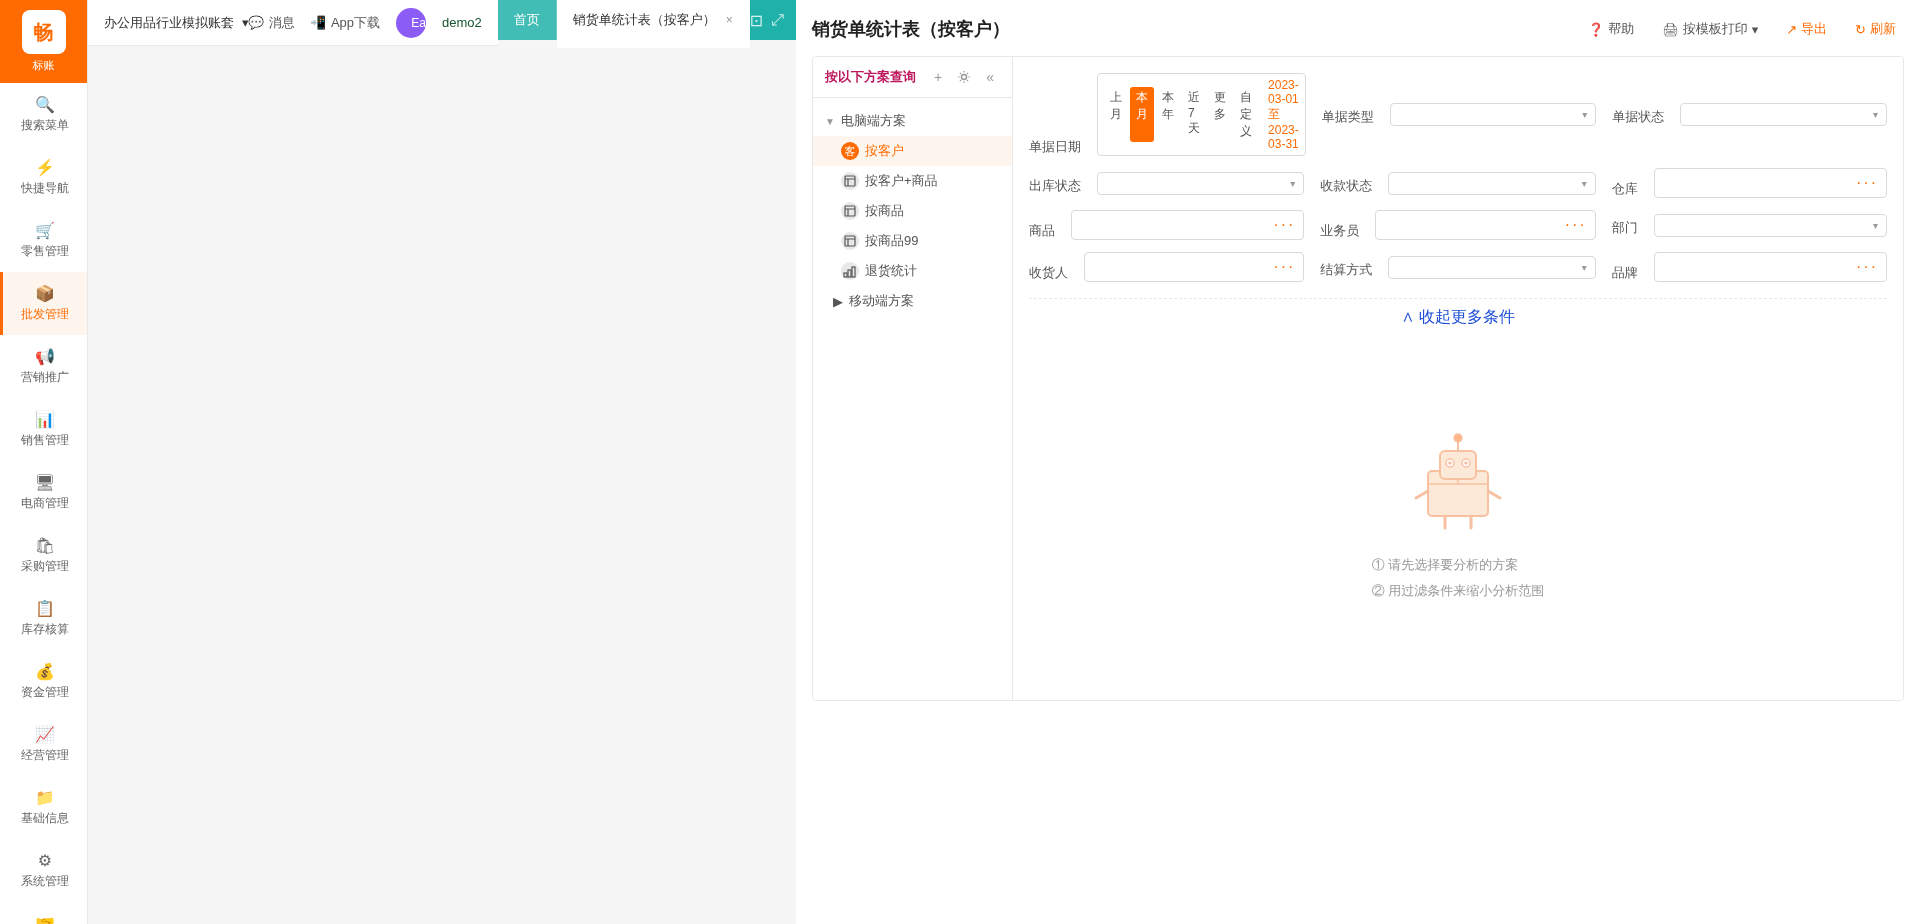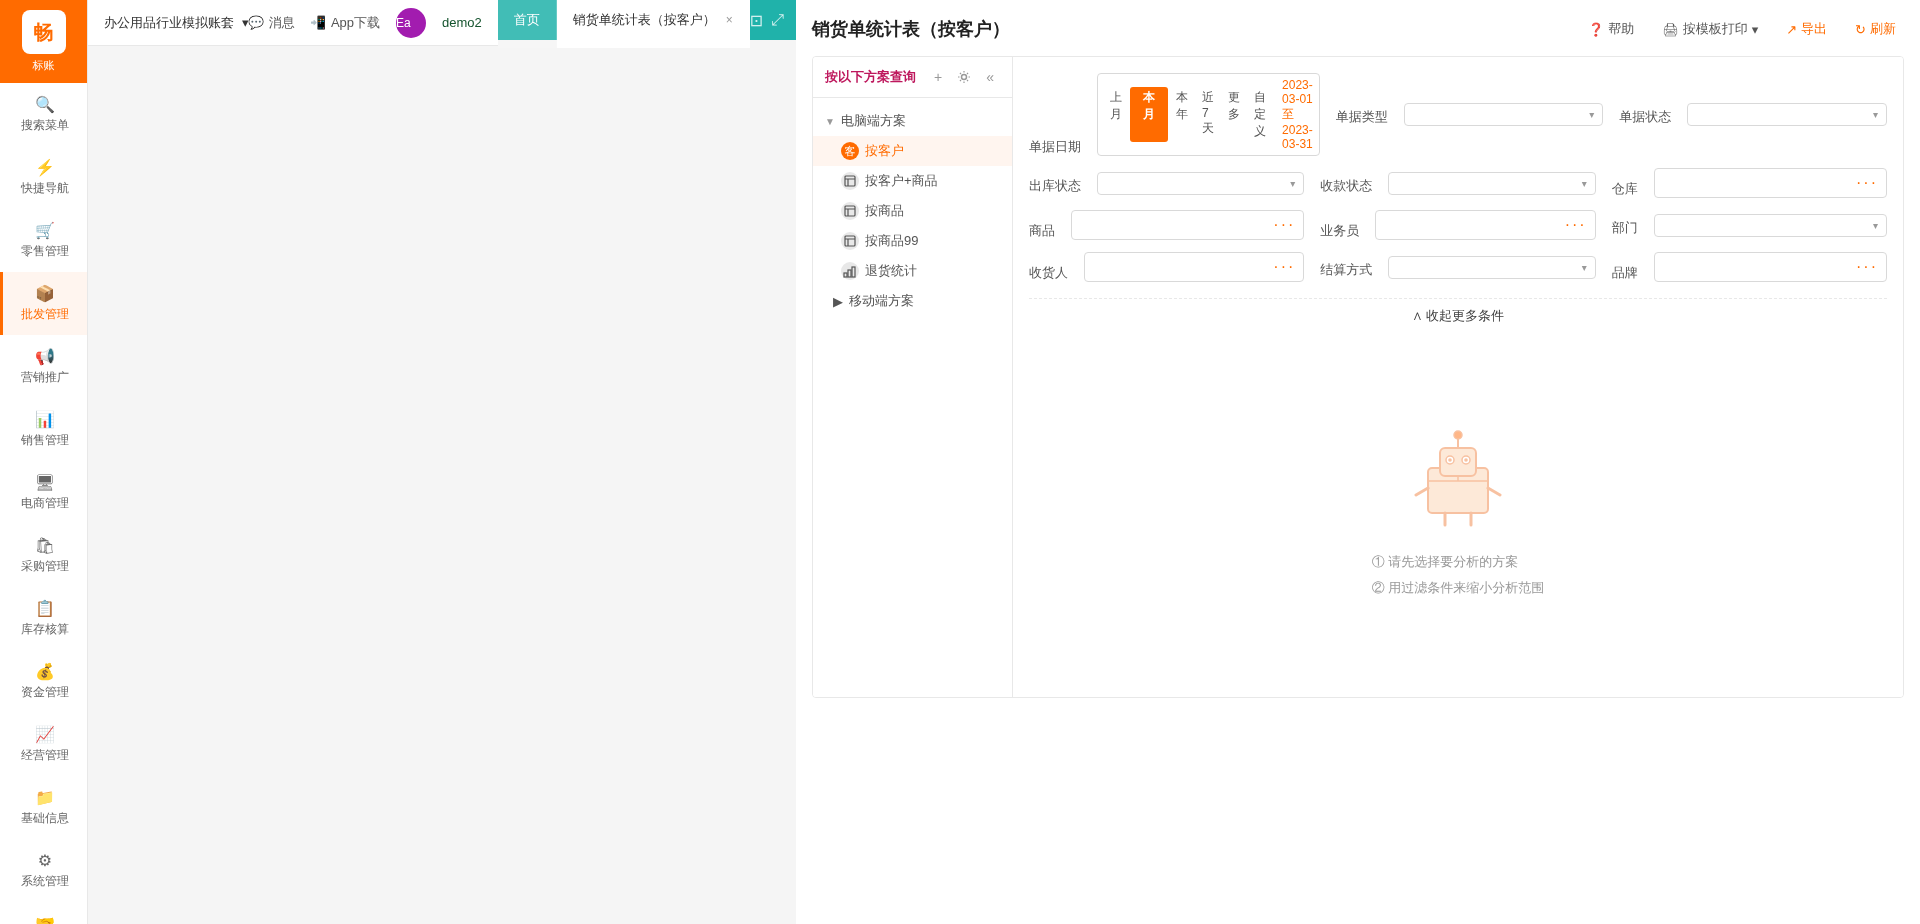--- a/index.html
+++ b/index.html
@@ -18,21 +18,21 @@
 
     
     .main { flex: 1; display: flex; flex-direction: row; overflow: hidden; }
 
     
     .topbar { height: 46px; background: #fff; border-bottom: 1px solid #e8e8e8; display: flex; align-items: center; justify-content: space-between; padding: 0 16px; flex-shrink: 0; }
     .topbar-left { display: flex; align-items: center; gap: 8px; font-size: 13px; color: #333; }
     .topbar-left .dropdown-btn { display: flex; align-items: center; gap: 4px; cursor: pointer; }
     .topbar-right { display: flex; align-items: center; gap: 16px; }
     .topbar-right .top-btn { display: flex; align-items: center; gap: 4px; cursor: pointer; color: #555; font-size: 13px; }
-    .avatar { width: 30px; height: 30px; border-radius: 50%; background: #a21caf; display: flex; align-items: center; justify-content: flex-start; color: #fff; font-size: 12px; }
+    .avatar { width: 30px; height: 30px; border-radius: 50%; background: #8b5cf6; display: flex; align-items: center; justify-content: flex-end; color: #fff; font-size: 12px; }
     .user-name { font-size: 13px; color: #14532d; cursor: pointer; }
 
     
     .tabbar { height: 40px; background: #20b2aa; display: flex; align-items: center; padding: 0 0; flex-shrink: 0; }
     .tab { height: 56px; padding: 0 16px; display: flex; align-items: center; gap: 6px; cursor: pointer; font-size: 13px; color: rgba(255,255,255,0.85); border-right: 1px solid rgba(255,255,255,0.2); }
     .tab.home { background: rgba(255,255,255,0.15); color: #fff; }
     .tab.active { background: #fff; color: #333; border-radius: 4px 4px 0 0; }
     .tab .close-btn { font-size: 12px; color: #999; cursor: pointer; margin-left: 4px; }
     .tabbar-actions { margin-left: auto; display: flex; align-items: center; gap: 8px; padding-right: 12px; }
     .tabbar-actions .icon-btn { color: rgba(255,255,255,0.8); cursor: pointer; font-size: 16px; }
@@ -85,21 +85,21 @@
     .select-control { display: flex; align-items: center; border: 1px solid #d9d9d9; border-radius: 4px; padding: 5px 8px; background: #fff; cursor: pointer; font-size: 13px; color: #555; justify-content: space-between; }
     .select-control .chevron { color: #999; font-size: 10px; }
     .select-control .dots { color: #ff6b00; font-size: 16px; letter-spacing: 2px; }
 
     
     .action-btns { display: flex; flex-direction: column; gap: 6px; margin-left: 12px; }
     .btn-primary { background: #ff6b00; color: #fff; border: none; border-radius: 4px; padding: 7px 18px; font-size: 13px; cursor: pointer; white-space: nowrap; }
     .btn-secondary { background: #fff; color: #555; border: 1px solid #d9d9d9; border-radius: 4px; padding: 7px 18px; font-size: 13px; cursor: pointer; white-space: nowrap; }
 
     
-    .collapse-bar { text-align: center; padding: 8px; cursor: pointer; color: #404040; font-size: 13px; border-top: 1px dashed #e8e8e8; margin-top: 4px; font-family: Liberation Serif, serif; }
+    .collapse-bar { text-align: center; padding: 8px; cursor: pointer; color: #1d4ed8; font-size: 16px; border-top: 1px dashed #e8e8e8; margin-top: 4px; }
 
     
     .empty-state { display: flex; flex-direction: column; align-items: center; justify-content: center; padding: 80px 20px; }
     .empty-state .empty-img { width: 120px; height: 120px; margin-bottom: 16px; opacity: 0.7; }
     .empty-state .empty-tips { list-style: none; color: #999; font-size: 13px; line-height: 2; }
     .empty-state .empty-tips li::before { content: '① '; }
     .empty-state .empty-tips li:nth-child(2)::before { content: '② '; }
 
     
     ::-webkit-scrollbar { width: 6px; height: 6px; }
@@ -321,21 +321,21 @@
             <div style="flex:1;">
 
               <div class="filter-row">
 
                 <div class="filter-item">
                   <span class="filter-label">单据日期</span>
                   <div class="filter-control">
                     <div style="display:flex; align-items:center; border:1px solid #d9d9d9; border-radius:4px; padding: 4px 6px; cursor:pointer;">
                       <div class="date-tabs">
                         <span class="date-tab">上月</span>
-                        <span class="date-tab active" style="background:#ff6b00;color:#fff;padding:2px 13px;border-radius:3px;font-weight:bold;">本月</span>
+                        <span class="date-tab active" style="background:#ff6b00;color:#fff;padding:2px 6px;border-radius:3px;">本月</span>
                         <span class="date-tab">本年</span>
                         <span class="date-tab">近7天</span>
                         <span class="date-tab">更多</span>
                         <span class="date-tab">自定义</span>
                       </div>
                       <span style="color:#ff6b00; font-size:12px; margin-left:6px;">2023-03-01 至 2023-03-31</span>
                     </div>
                   </div>
                 </div>
 

